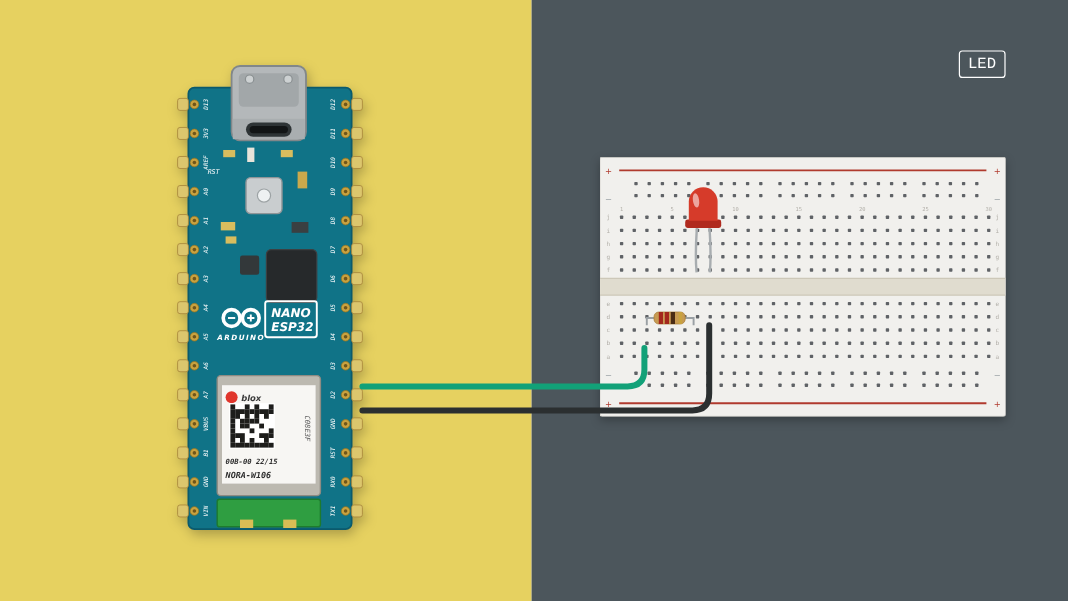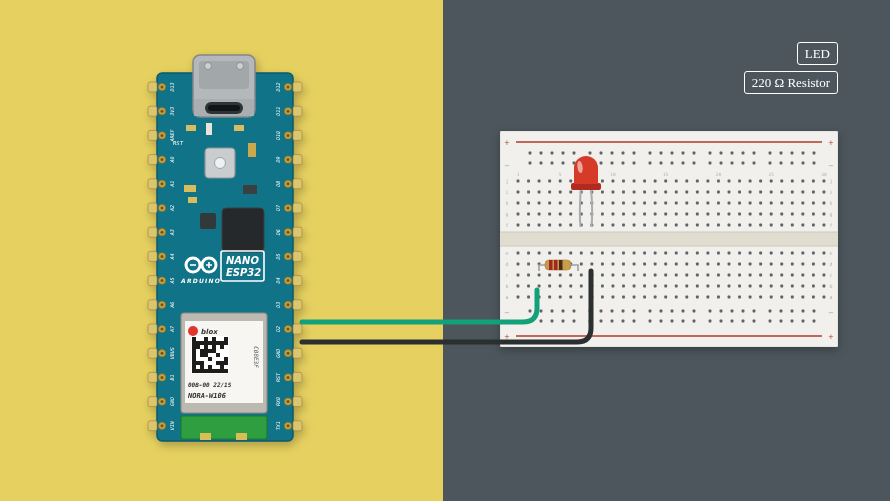--- a/index.html
+++ b/index.html
@@ -2,40 +2,39 @@
 <html><head>
 <meta charset="utf-8">
 <style>
   * { margin:0; padding:0; box-sizing:border-box; }
   html,body { width:890px; height:501px; overflow:hidden; font-family:"DejaVu Sans", sans-serif; }
   .canvas { position:relative; width:890px; height:501px; overflow:hidden; }
   .bg-left  { position:absolute; left:0; top:0; width:443px; height:501px; }
   .bg-right { position:absolute; left:443px; top:0; right:0; height:501px; }
   .badge {
     position:absolute; border:1.5px solid #fff; border-radius:3px; color:#fff;
-    font-family:Liberation Serif, serif; font-size:13px; line-height:1;
+    font-family:Liberation Mono, monospace; font-size:13px; line-height:1;
     padding:4px 7px; background:transparent; white-space:nowrap;
   }
   .badge-led      { top:42px; right:52px; }
   .badge-resistor { top:71px; right:52px; }
   .breadboard-wrap { position:absolute; left:500px; top:131px; filter:drop-shadow(0 3px 4px rgba(0,0,0,.28)); }
   .arduino-wrap    { position:absolute; left:148px; top:73px; filter:drop-shadow(2px 4px 5px rgba(0,0,0,.25));font-style:italic; }
   .overlay { position:absolute; left:0; top:0; pointer-events:none; }
   svg { display:block; }
 </style>
 </head>
 <body>
 
 <div class="canvas">
 
   <div class="bg-left" style="background: rgb(230, 209, 96);"></div>
   <div class="bg-right" style="background: rgb(76, 86, 92);"></div>
 
   <div class="badge badge-led">LED</div>
-  <div class="badge badge-resistor">220 Ω Resistor</div>
 
   <div class="breadboard-wrap">
     <svg width="338" height="216" viewBox="0 0 338 216">
       <rect x="0" y="0" width="338" height="216" rx="2" stroke="#dddbd5" stroke-width="1" fill="#f1f0ed"></rect>
       <rect x="0" y="101" width="338" height="14" fill="#e0dccf"></rect>
       <line x1="0" y1="101" x2="338" y2="101" stroke="#cdc8b9" stroke-width="1"></line>
       <line x1="0" y1="115" x2="338" y2="115" stroke="#cdc8b9" stroke-width="1"></line>
       <line x1="16" y1="11" x2="322" y2="11" stroke-width="1.6" stroke="#b03a2e"></line>
       <line x1="16" y1="205" x2="322" y2="205" stroke-width="1.6" stroke="#b03a2e"></line>
       <g id="bb-holes">

